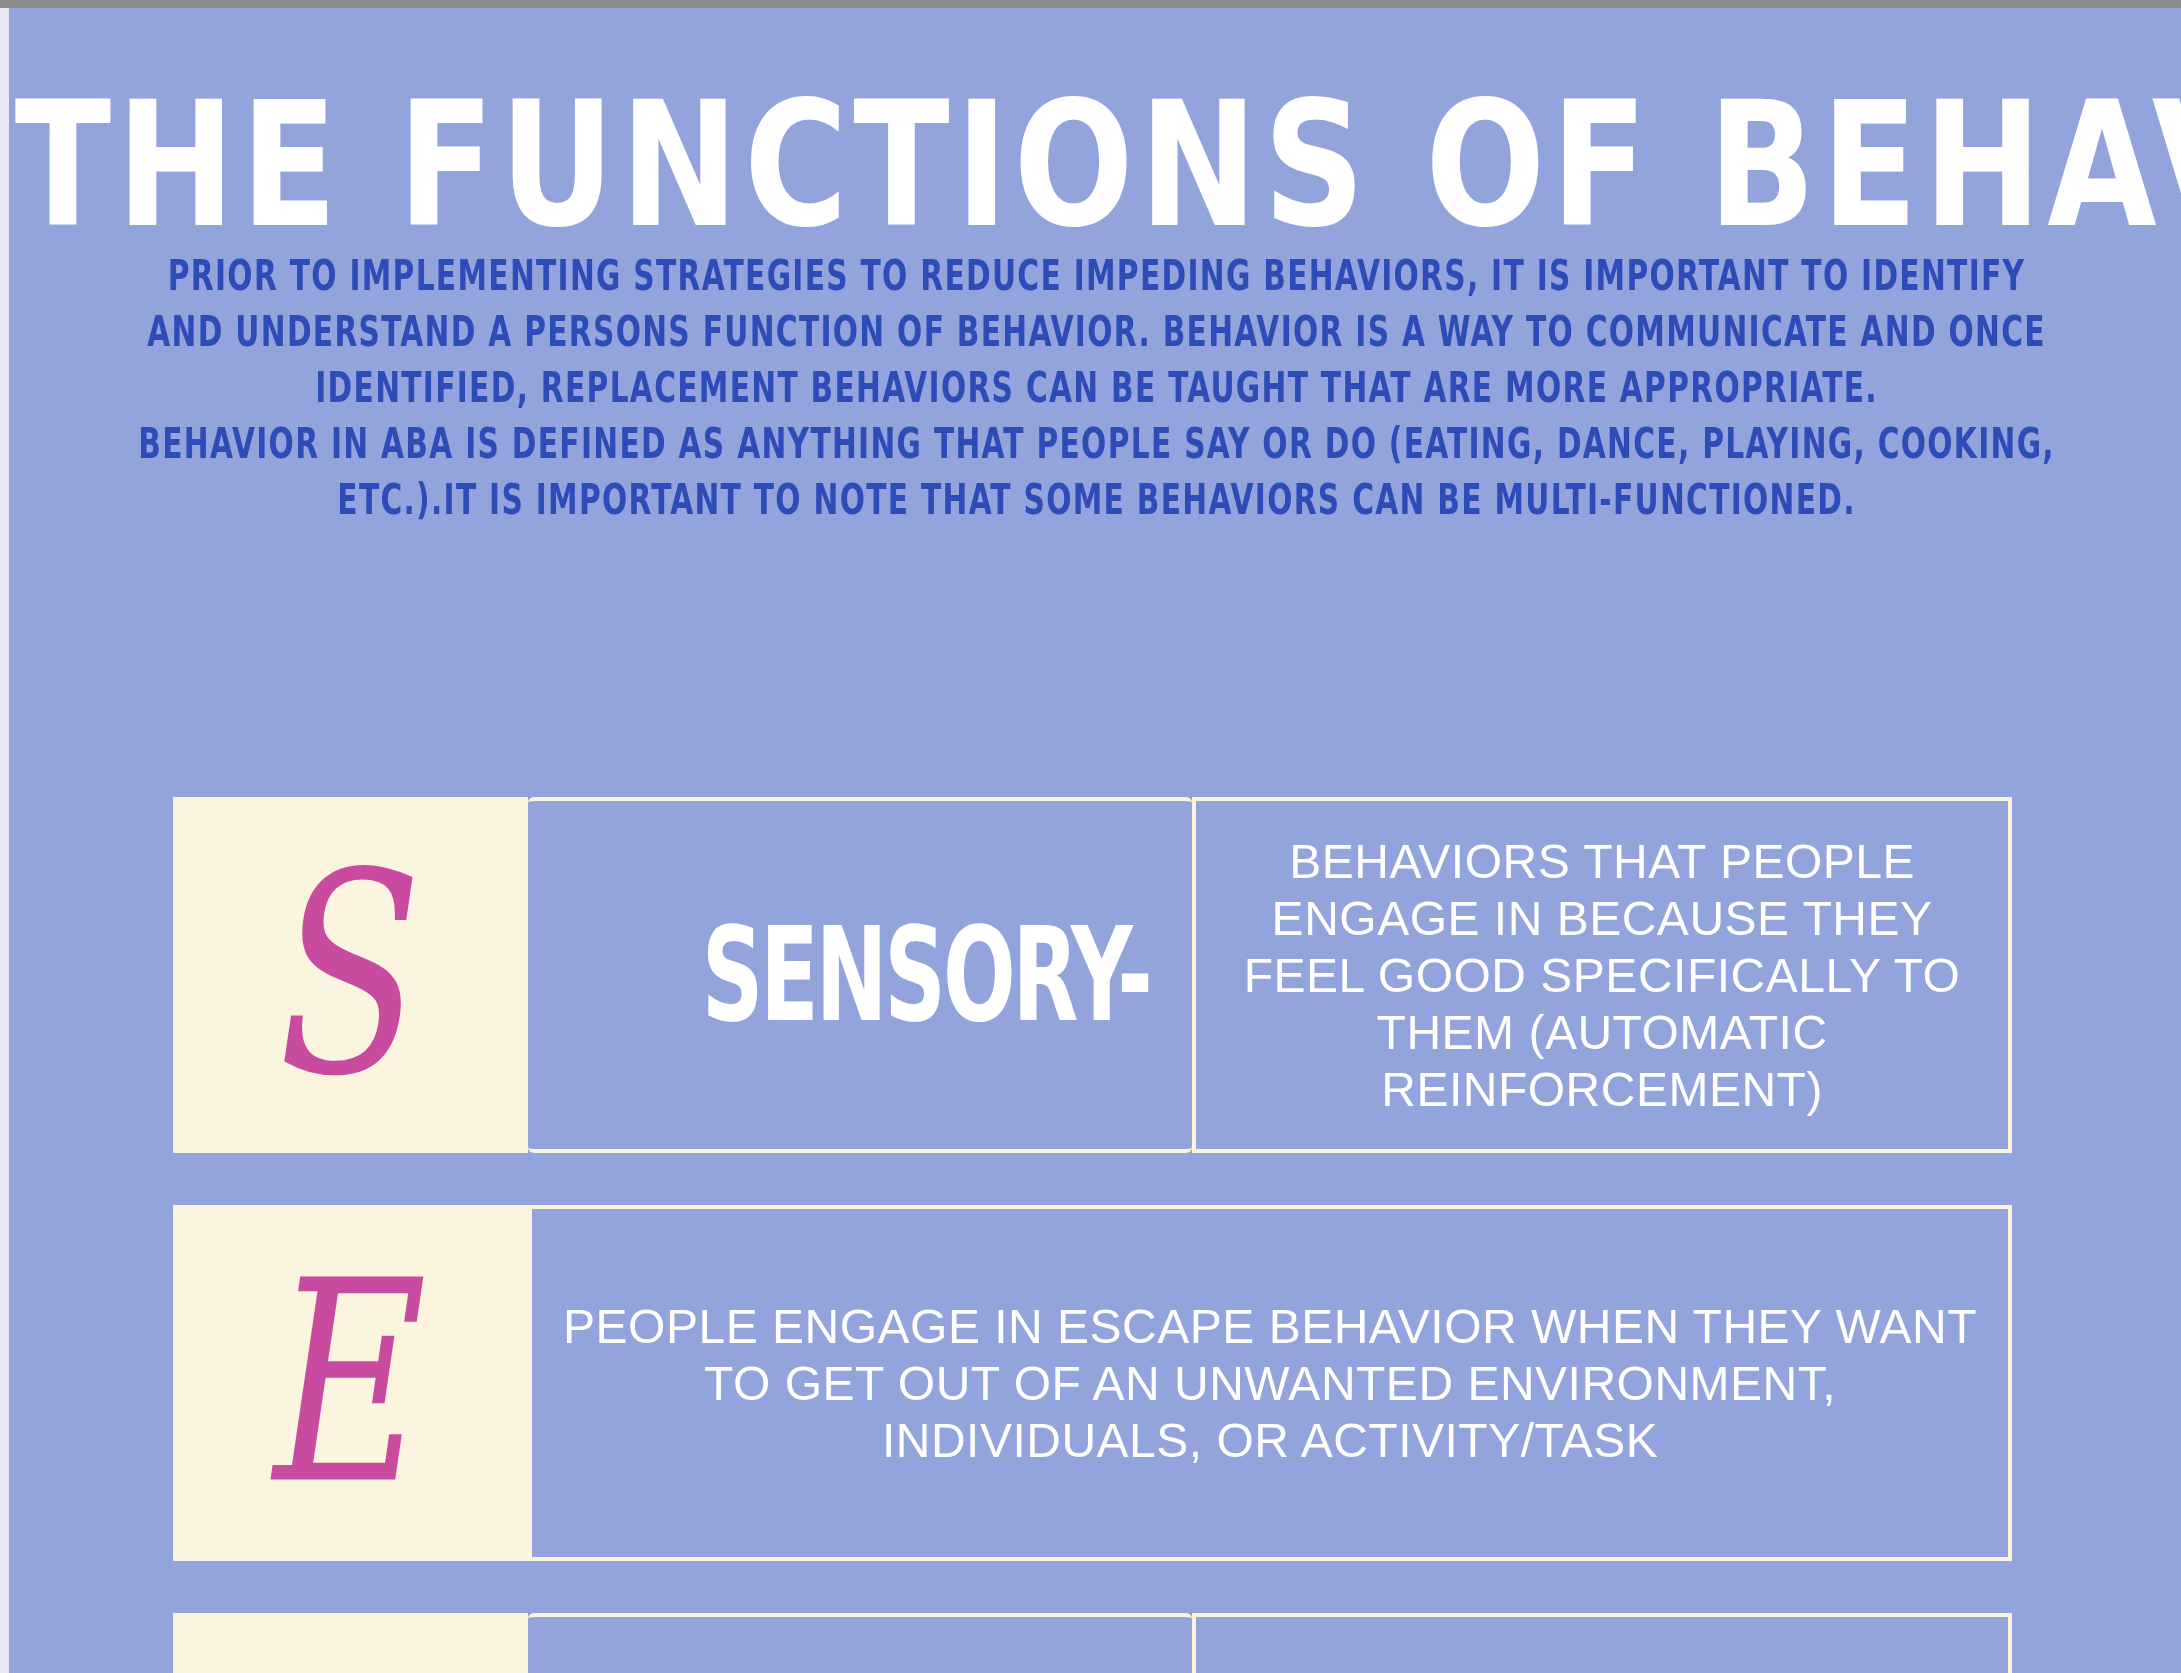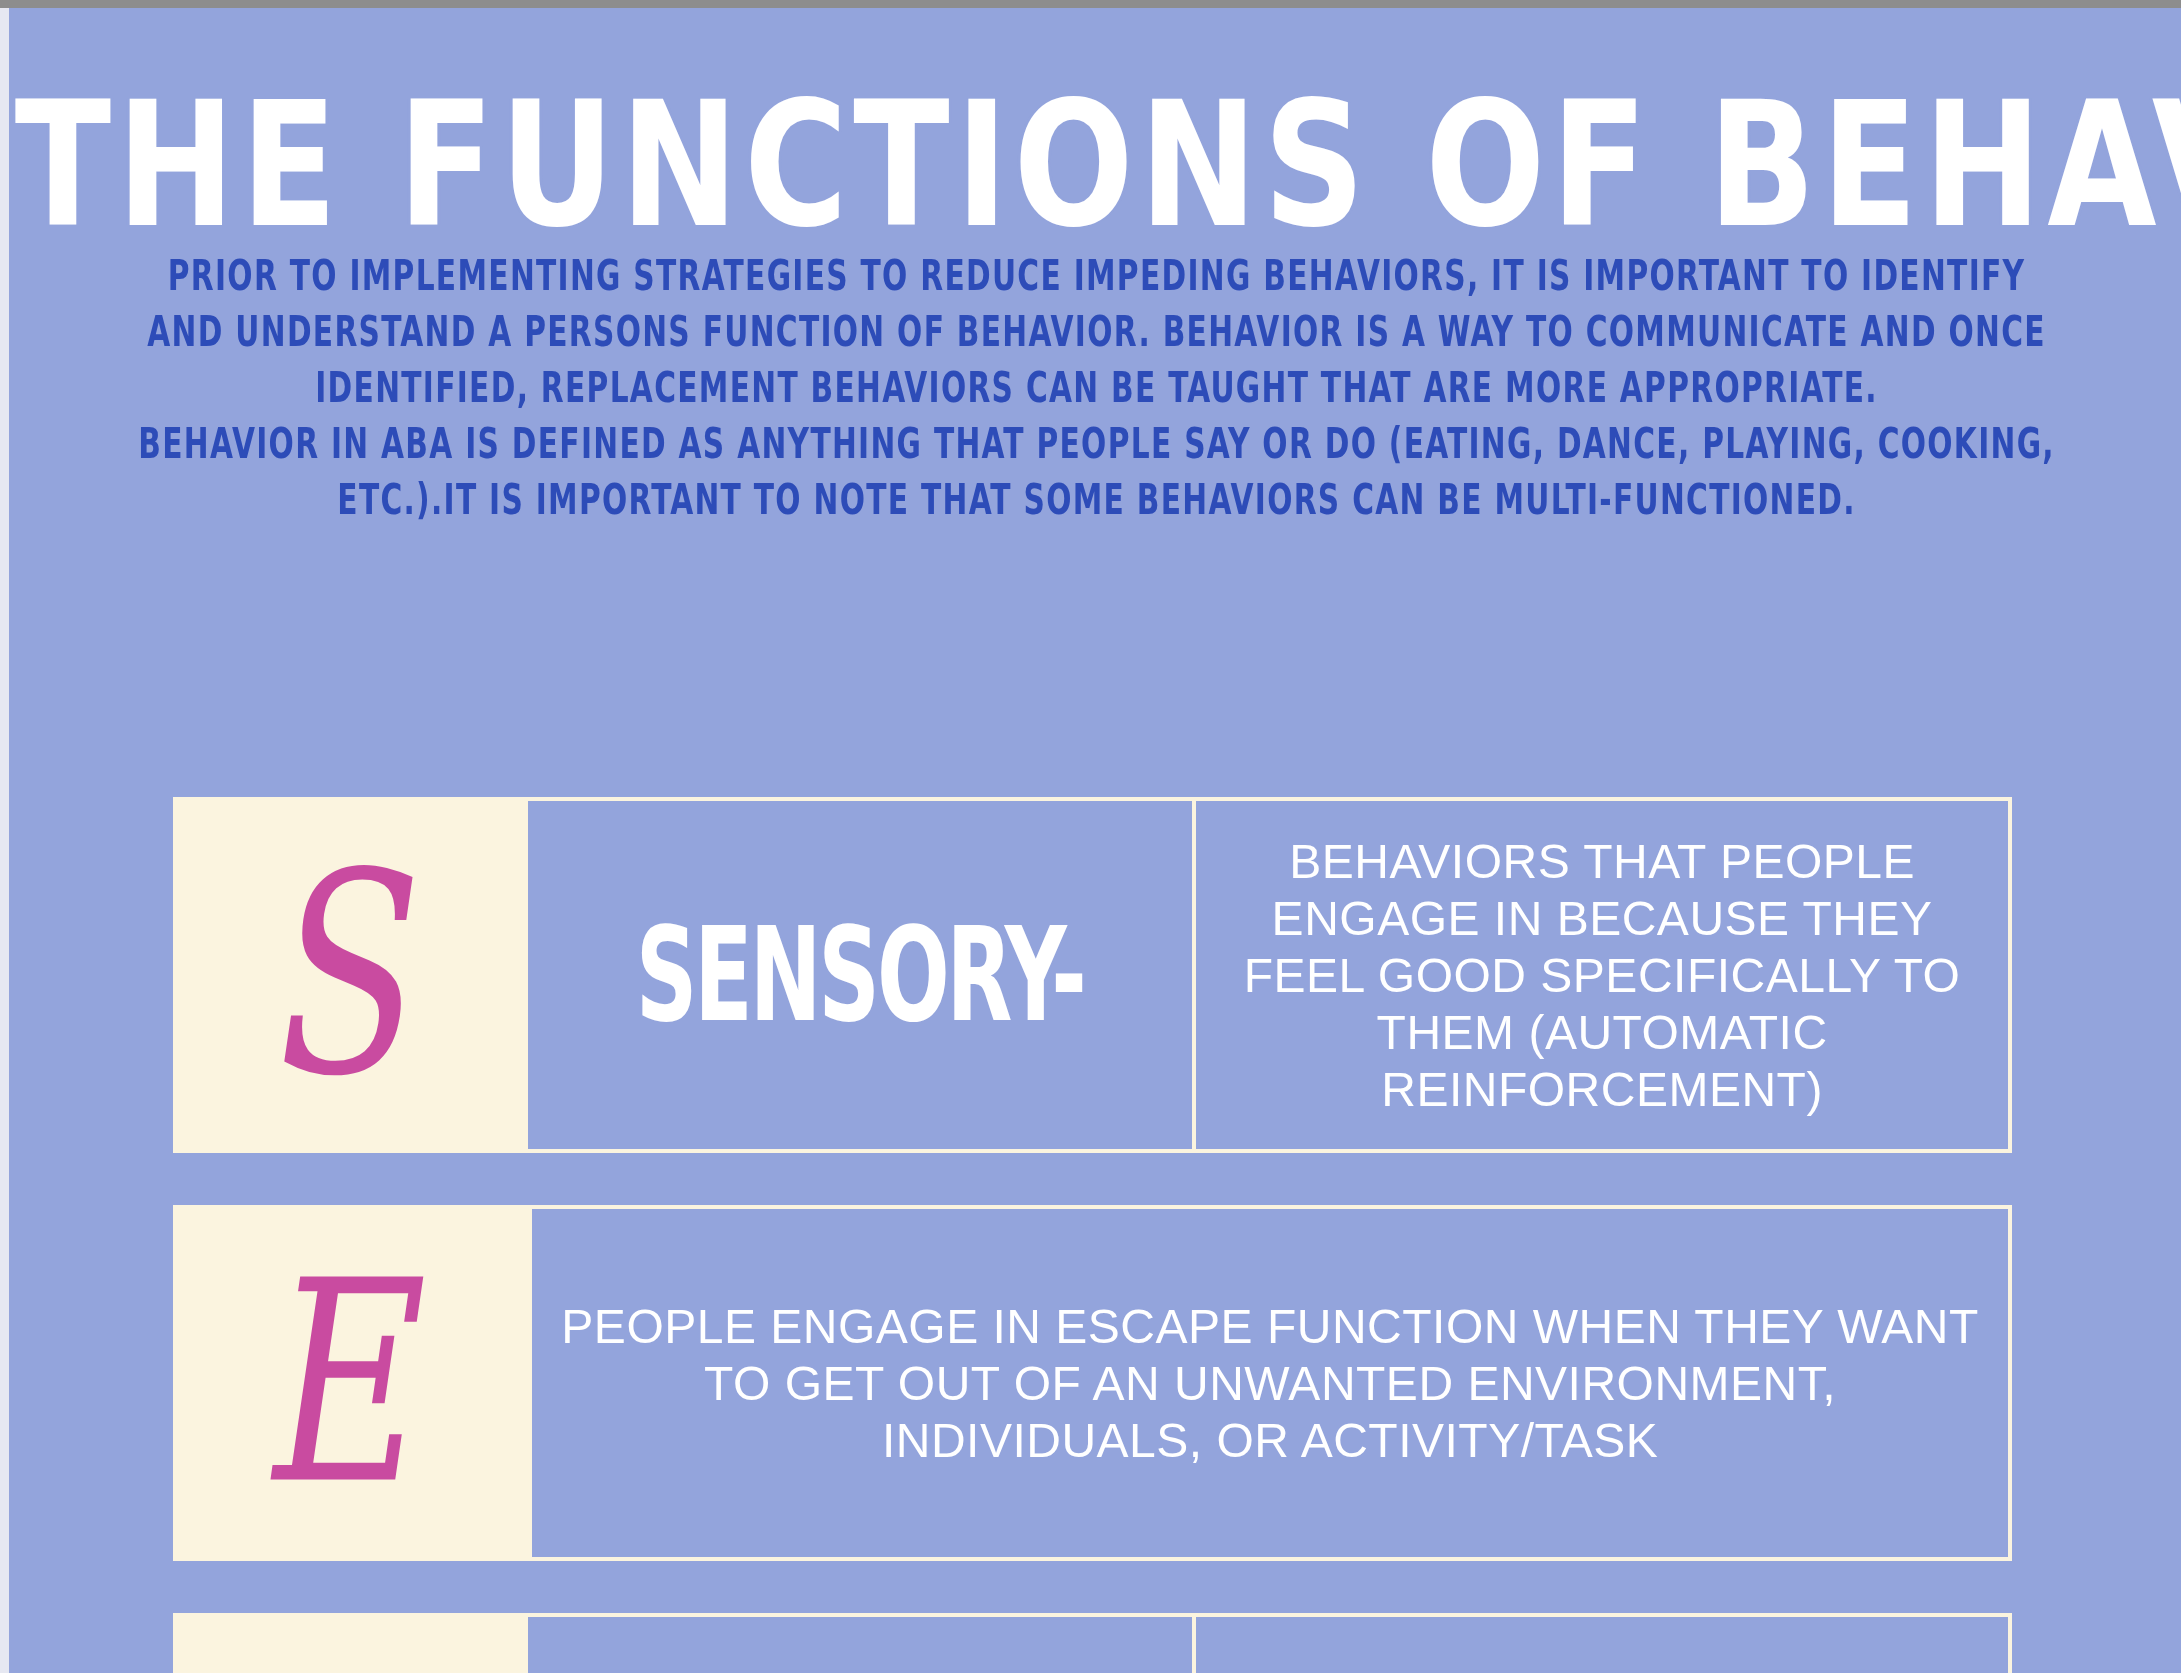--- a/index.html
+++ b/index.html
@@ -116,22 +116,23 @@
     transform-origin:center center;
   }
 
   .name-cell {
     flex:0 0 664px;
     width:664px;
     border-top:4.6px solid #fbf4df;
     border-bottom:4.6px solid #fbf4df;
     display:flex;
     align-items:center;
-    justify-content:center;
+    justify-content:flex-end;
     position:relative;
+    border-radius:6px;
   }
 
   .name-text {
     color:#ffffff;
     font-family:"DejaVu Sans","Liberation Sans", sans-serif;
     font-size:102px;
     line-height:102px;
     font-weight:700;
     letter-spacing:-3.7px;
     transform:scaleY(1.28) scaleX(0.84);
@@ -191,21 +192,21 @@
       <div class="desc-cell">
         <span class="desc-text">BEHAVIORS THAT PEOPLE ENGAGE IN BECAUSE THEY FEEL GOOD SPECIFICALLY TO THEM (AUTOMATIC REINFORCEMENT)</span>
       </div>
     </div>
 
     <div class="function-row">
       <div class="letter-cell">
         <span class="letter-glyph">E</span>
       </div>
       <div class="desc-cell">
-        <span class="desc-text">PEOPLE ENGAGE IN ESCAPE FUNCTION WHEN THEY WANT TO GET OUT OF AN UNWANTED ENVIRONMENT, INDIVIDUALS, OR ACTIVITY/TASK</span>
+        <span class="desc-text">PEOPLE ENGAGE IN ESCAPE BEHAVIOR WHEN THEY WANT TO GET OUT OF AN UNWANTED ENVIRONMENT, INDIVIDUALS, OR ACTIVITY/TASK</span>
       </div>
     </div>
 
     <div class="function-row partial">
       <div class="letter-cell">
         <span class="letter-glyph"></span>
       </div>
       <div class="name-cell">
         <span class="name-text"></span>
       </div>

